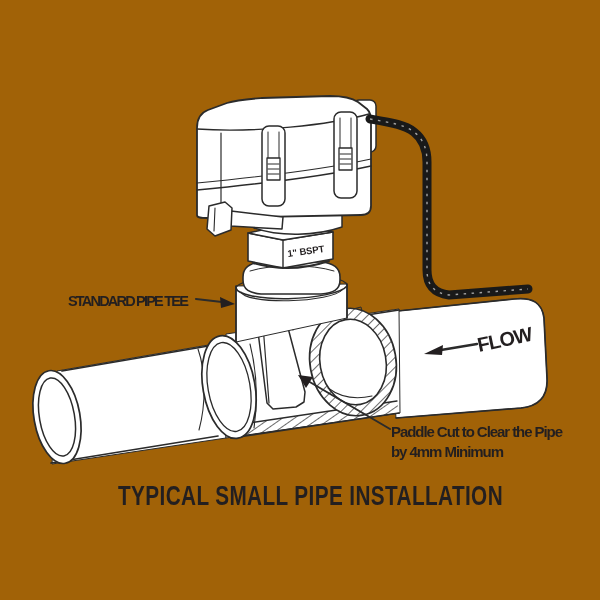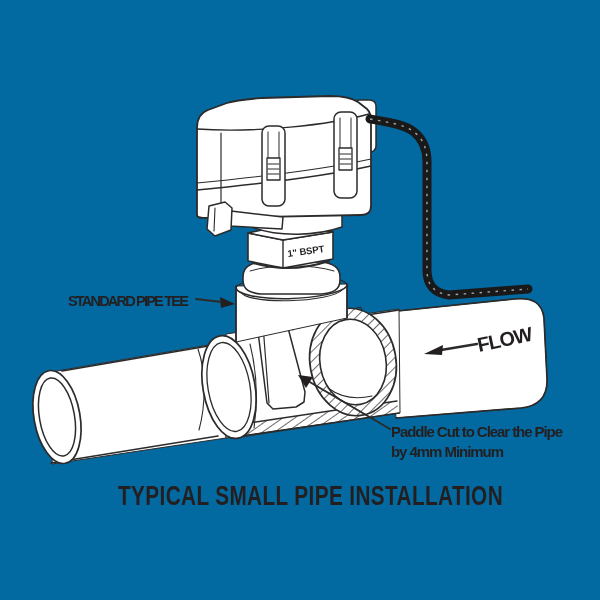--- a/index.html
+++ b/index.html
@@ -1,16 +1,16 @@
 <!DOCTYPE html>
 <html><head>
 <meta charset="utf-8">
 <style>
   html,body{margin:0;padding:0;background:#ffffff;}
-  .canvas{position:relative;width:600px;height:600px;background:#0369a1;overflow:hidden;
+  .canvas{position:relative;width:600px;height:600px;background:#a16207;overflow:hidden;
           font-family:"Liberation Sans", sans-serif;}
   svg{display:block;}
   .ln{stroke:#2b2b2b;fill:none;stroke-linecap:round;stroke-linejoin:round;}
   .fw{fill:#ffffff;stroke:#2b2b2b;stroke-linejoin:round;}
   .lbl{fill:#231f20;font-weight:700;}
   .lbl-md{font-size:15px;}
   .lbl-sm{font-size:14.5px;letter-spacing:.2px;}
   .lbl-flow{font-size:20px;letter-spacing:1px;}
   .lbl-nut{font-size:9.5px;}
   .title{fill:#231f20;font-size:27px;font-weight:700;letter-spacing:.5px;}

